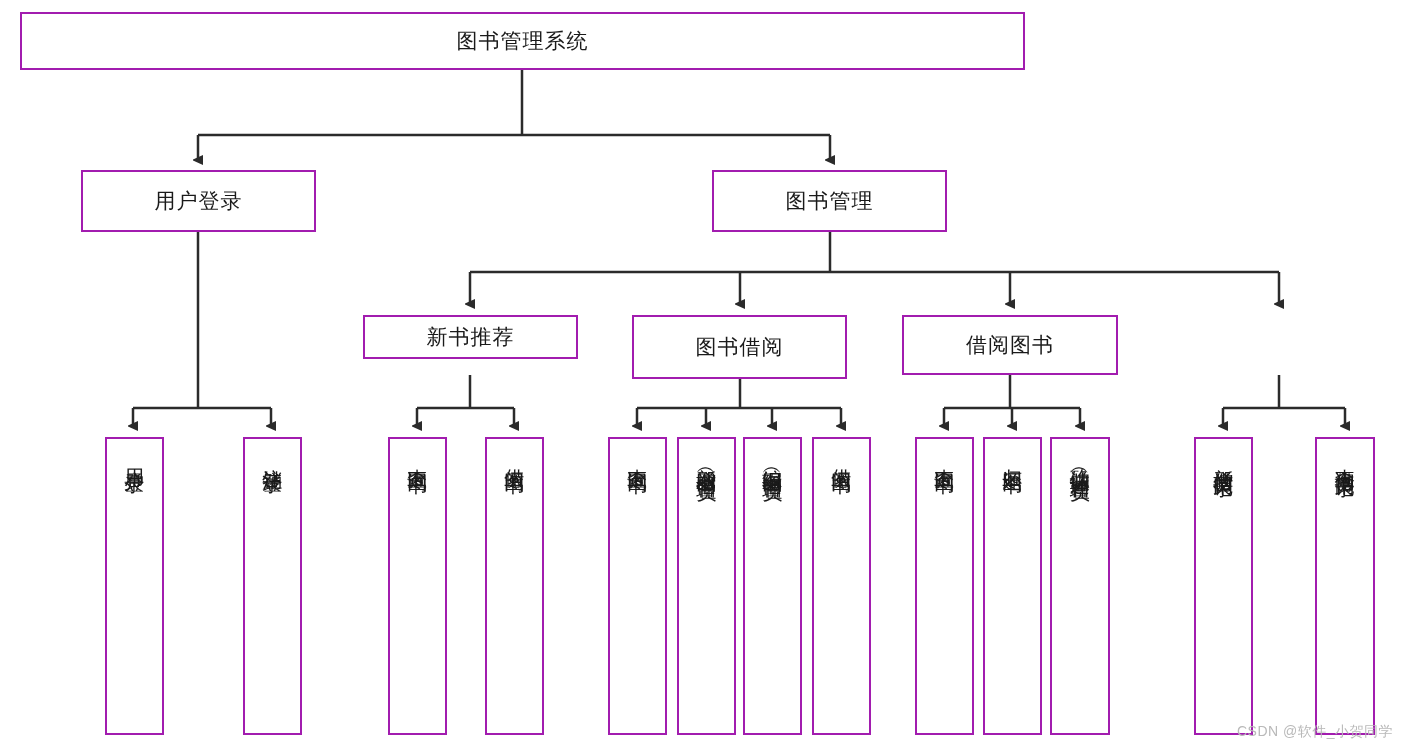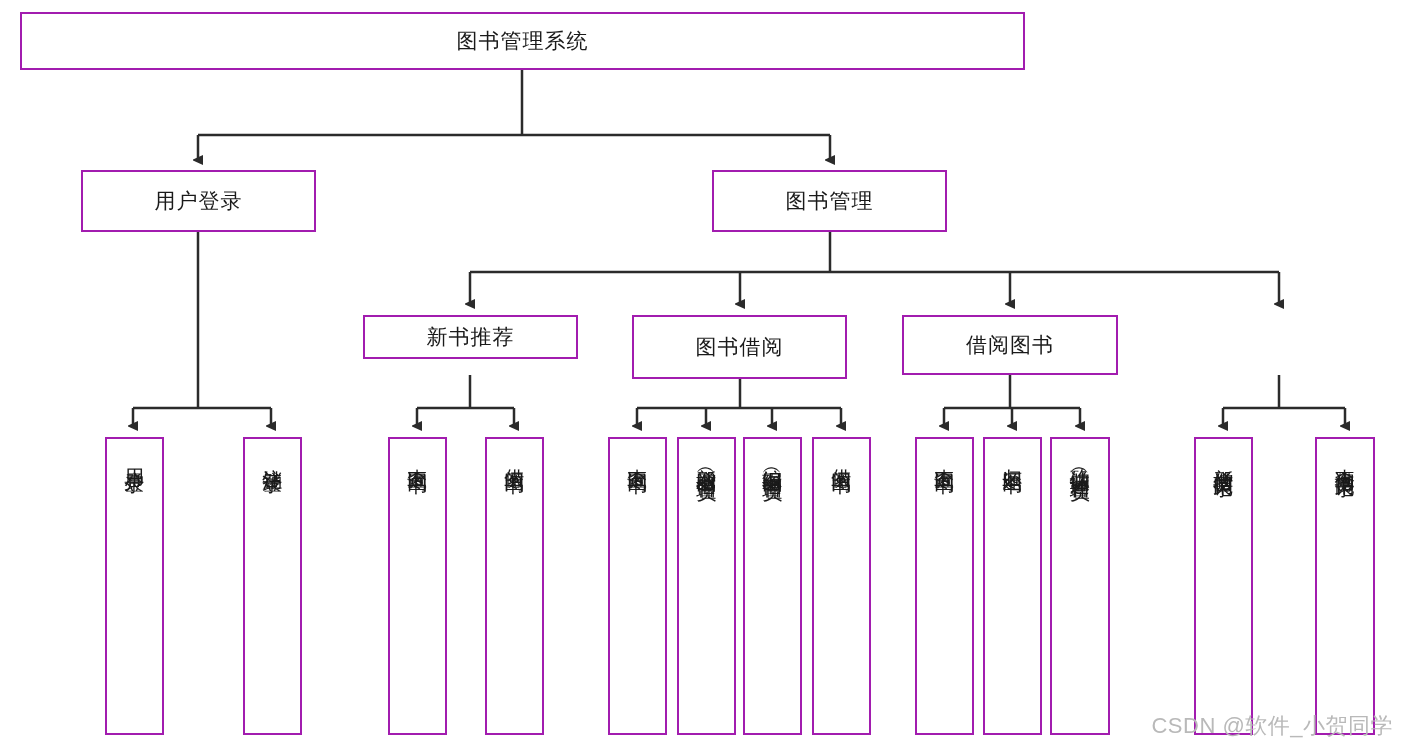--- a/index.html
+++ b/index.html
@@ -49,21 +49,21 @@
     writing-mode: vertical-rl;
     text-orientation: upright;
     line-height: 1.02;
     white-space: nowrap;
     letter-spacing: 2px;
   }
   .watermark {
     position: absolute;
     right: 12px;
     bottom: 6px;
-    font-size: 22px;
+    font-size: 14px;
     color: #b9b9b9;
     letter-spacing: 0.5px;
     white-space: nowrap;
   }
 </style>
 </head>
 <body>
 
 <div id="canvas">
 

